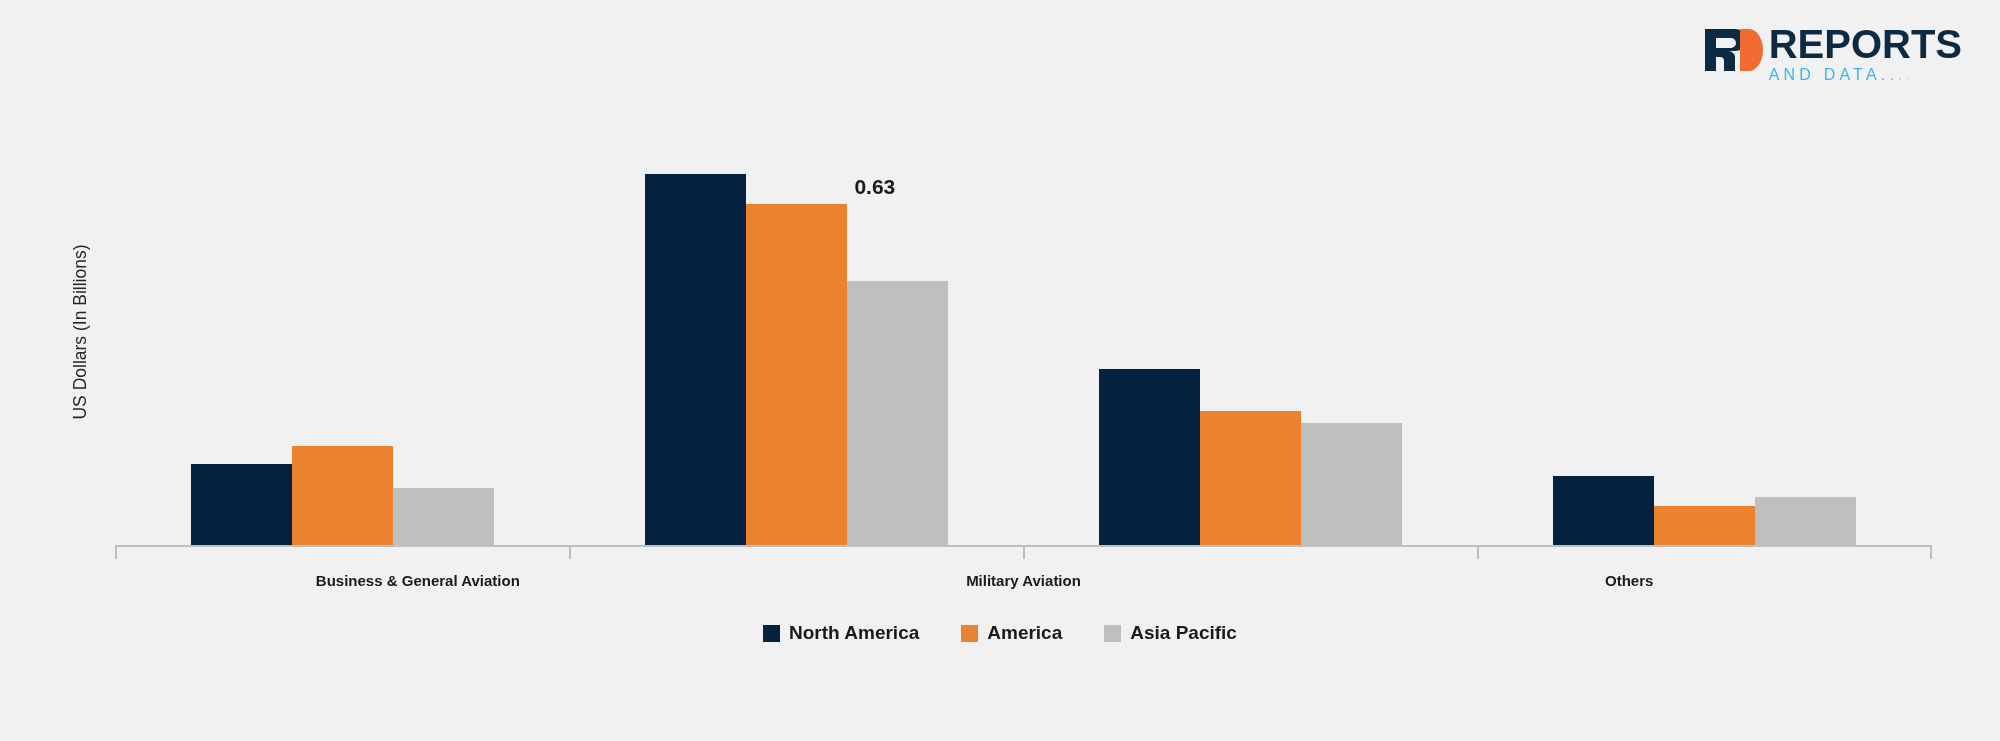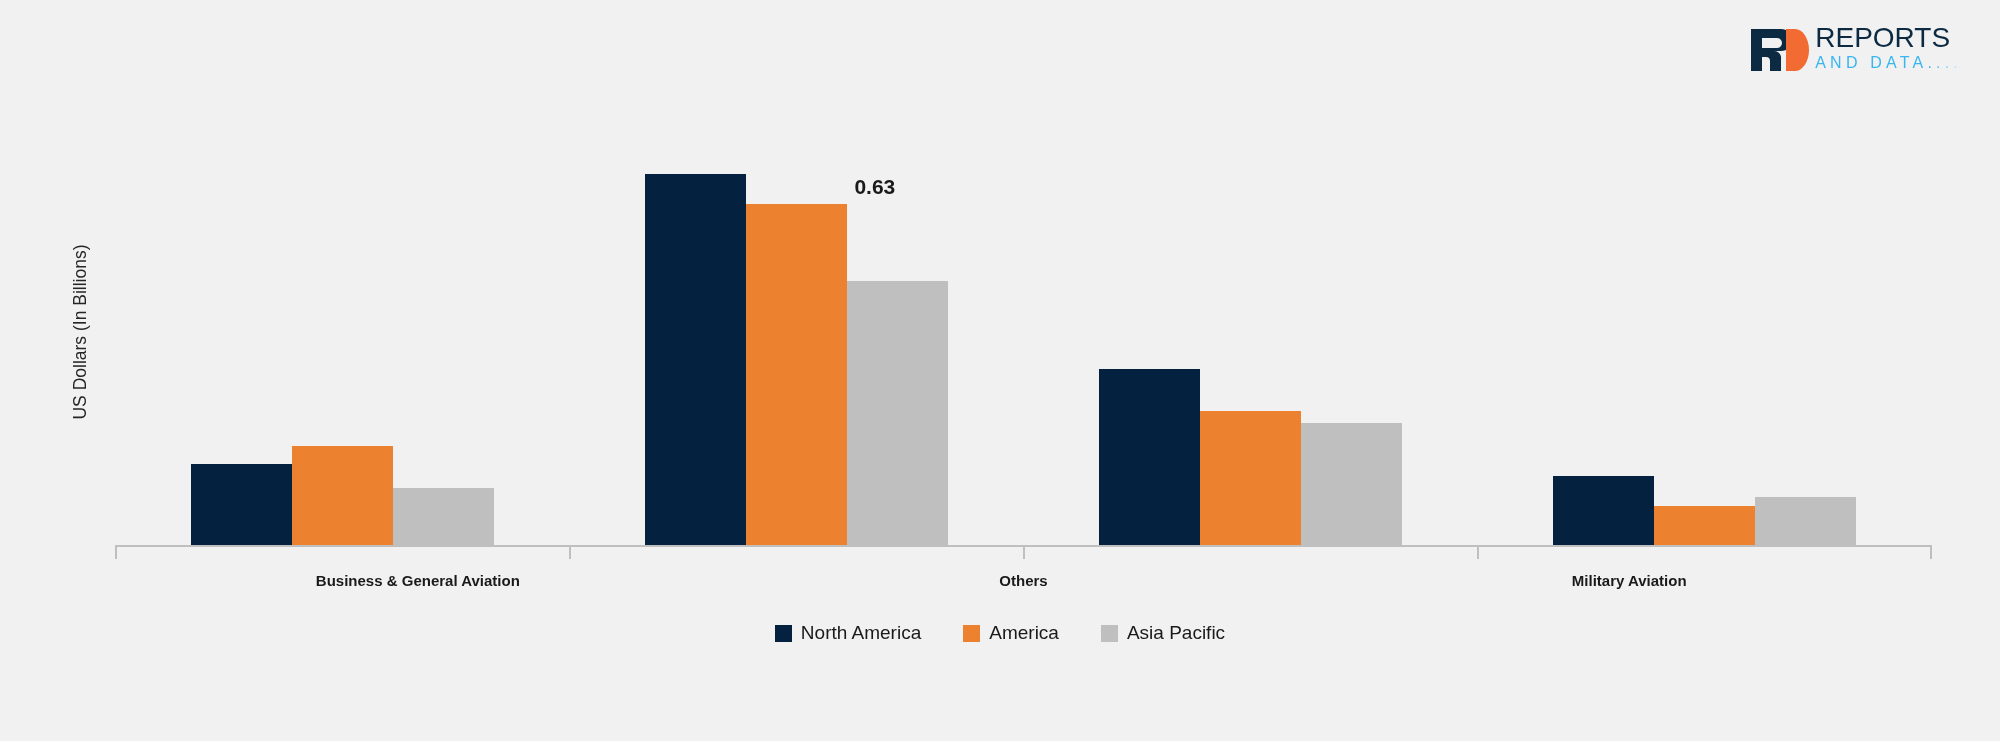--- a/index.html
+++ b/index.html
@@ -11,21 +11,21 @@
     position:relative;
   }
   #chart-root{position:absolute;inset:0;}
 
   
   .logo{position:absolute;right:38px;top:24px;display:flex;align-items:flex-start;}
   .logo-mark{display:block;margin-right:6px;margin-top:5px;}
   .logo-words{display:flex;flex-direction:column;line-height:1;}
   .logo-reports{
     font-family:"Liberation Sans", sans-serif;
-    font-size:28px;font-weight:400;letter-spacing:0px;color:#0d2a43;
+    font-size:40px;font-weight:700;letter-spacing:0px;color:#0d2a43;
   }
   .logo-and-data{
     font-family:"Liberation Sans", sans-serif;
     font-size:16px;font-weight:400;letter-spacing:4.2px;color:#37b6f0;
     margin-top:3px;
   }
   .logo-and-data .d1{color:#37b6f0;}
   .logo-and-data .d2{color:#62c6f3;}
   .logo-and-data .d3{color:#8fd6f7;}
   .logo-and-data .d4{color:#bde6fb;}
@@ -83,21 +83,21 @@
   
   .legend{
     position:absolute;left:0;right:0;top:622px;
     display:flex;justify-content:center;align-items:center;
   }
   .legend-item{display:flex;align-items:center;margin:0 21px;}
   .legend-swatch{width:17px;height:17px;margin-right:9px;}
   .legend-swatch.na{background:#04213f;}
   .legend-swatch.eu{background:#ec812f;}
   .legend-swatch.ap{background:#bfbfbf;}
-  .legend-text{font-size:19px;font-weight:normal;color:#1a1a1a;}
+  .legend-text{font-size:19px;font-weight:bold;color:#1a1a1a;}
 </style>
 </head>
 <body>
 
 <div id="chart-root">
 
   <div class="logo">
     <span class="logo-mark">
       <svg width="58" height="42" viewBox="0 0 58 42" xmlns="http://www.w3.org/2000/svg">
         <path d="M0 0 H30 A11 11 0 0 1 30 22 H22 A7 7 0 0 1 30 30 V42 H19 V32 A4 4 0 0 0 15 28 H11 V42 H0 Z
@@ -150,22 +150,22 @@
     <div class="axis-line"></div>
     <div class="axis-tick" style="left:0;"></div>
     <div class="axis-tick" style="left:454px;"></div>
     <div class="axis-tick" style="left:908px;"></div>
     <div class="axis-tick" style="left:1362px;"></div>
     <div class="axis-tick" style="left:1815px;"></div>
   </div>
 
   <div class="cat-labels" id="cat-labels">
       <div class="cat-label">Business &amp; General Aviation</div>
+      <div class="cat-label">Military Aviation</div>
       <div class="cat-label">Others</div>
-      <div class="cat-label">Military Aviation</div>
     </div>
 
   <div class="legend" id="legend">
       <div class="legend-item">
         <span class="legend-swatch na"></span>
         <span class="legend-text">North America</span>
       </div>
       <div class="legend-item">
         <span class="legend-swatch eu"></span>
         <span class="legend-text">America</span>

